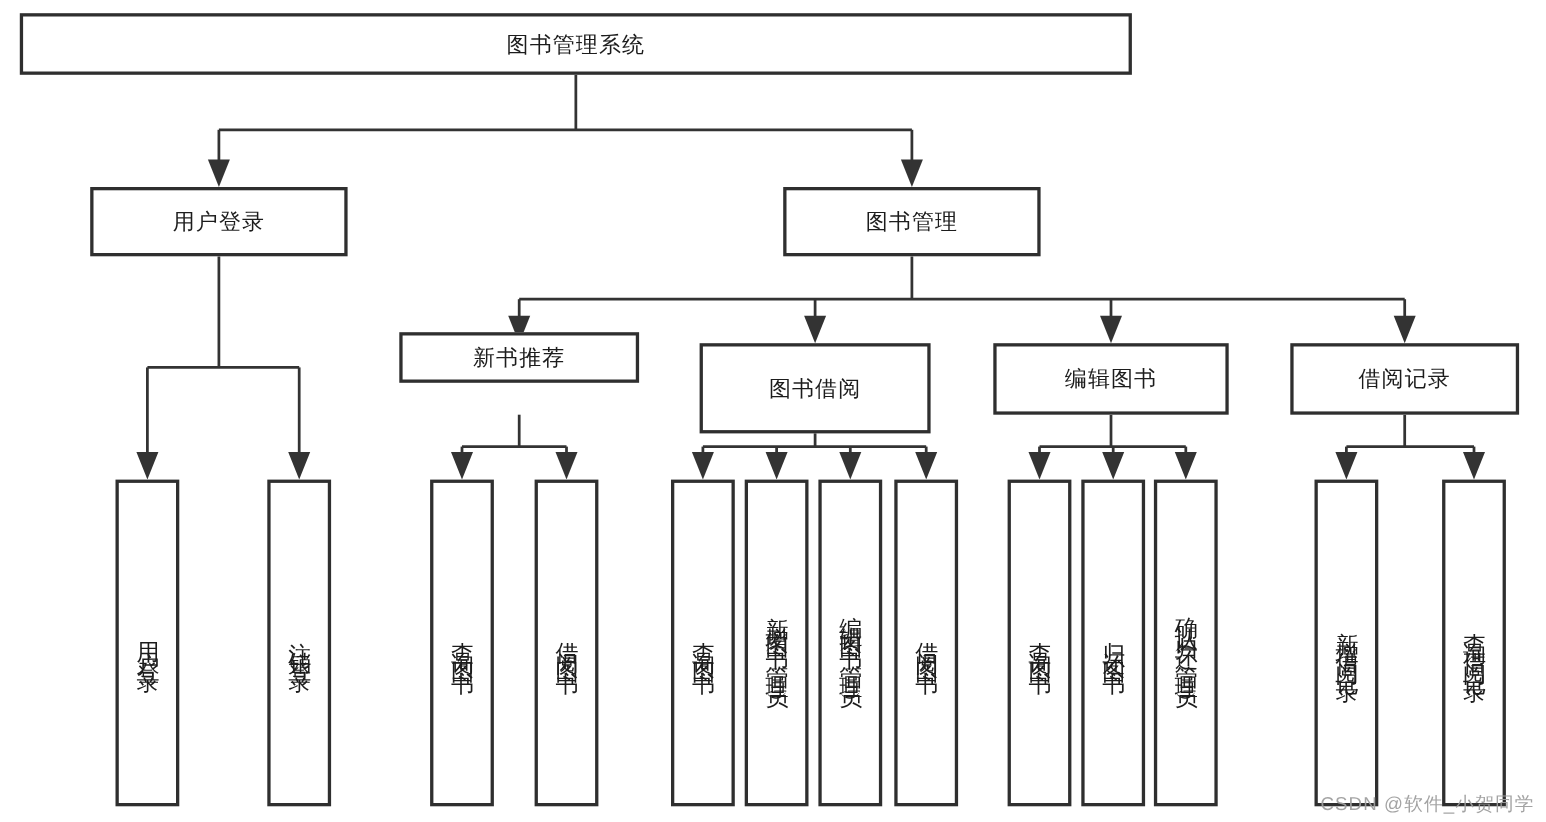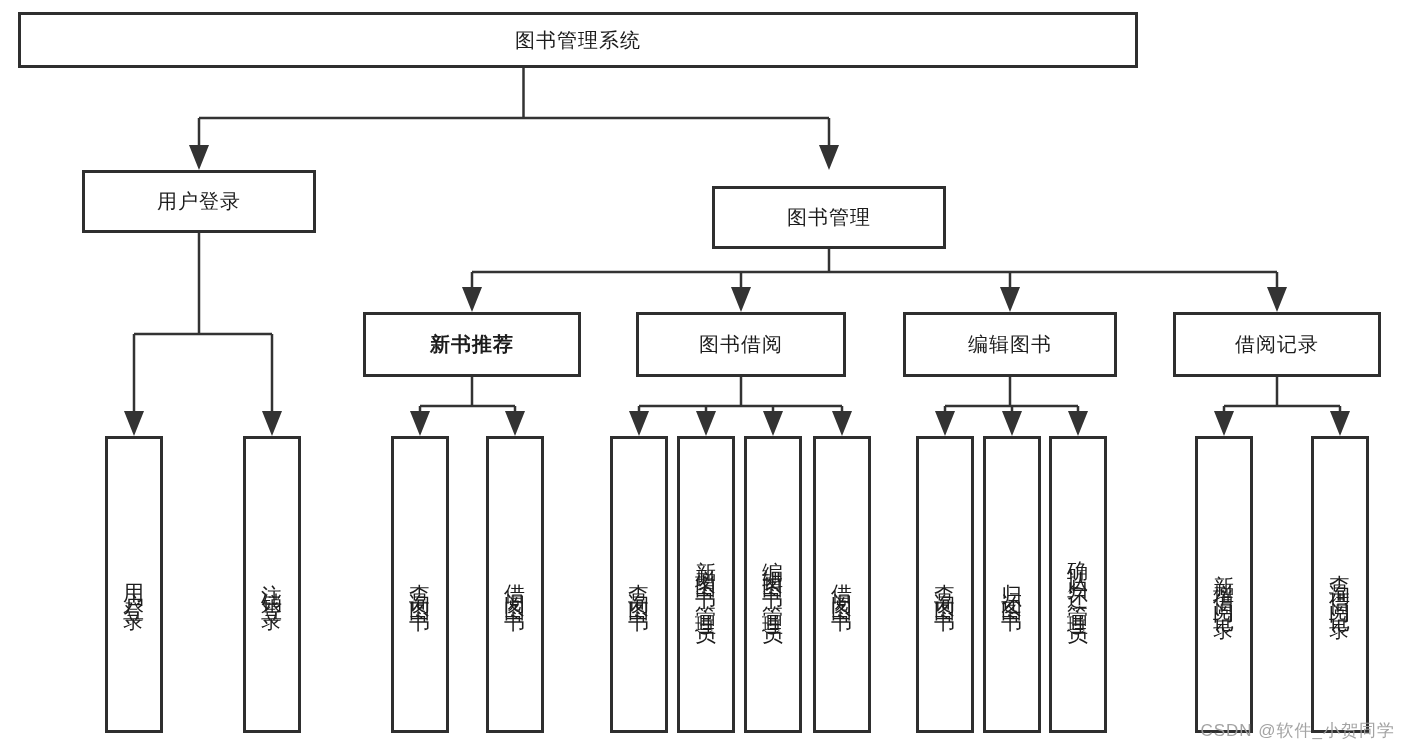--- a/index.html
+++ b/index.html
@@ -135,35 +135,35 @@
 
       <polygon points="945,436 935,411 955,411"></polygon>
       <polygon points="1012,436 1002,411 1022,411"></polygon>
       <polygon points="1078,436 1068,411 1088,411"></polygon>
 
       <polygon points="1224,436 1214,411 1234,411"></polygon>
       <polygon points="1340,436 1330,411 1350,411"></polygon>
     </g>
   </svg>
 
-  <div class="node" style="left:18px; top:12px; width:1120px; height:56px;align-items:center;">
+  <div class="node" style="left:18px; top:12px; width:1011px; height:56px;align-items:center;">
     <span class="label">图书管理系统</span>
   </div>
 
   <div class="node hnode" style="left:82px; top:170px; width:234px;">
     <span class="label">用户登录</span>
   </div>
-  <div class="node hnode" style="left:712px; top:170px; width:234px;margin-top:16px;">
+  <div class="node hnode" style="left:712px; top:170px; width:234px;">
     <span class="label">图书管理</span>
   </div>
 
-  <div class="node" style="left:363px; top:312px; width:218px; height:65px;font-weight:bold;">
+  <div class="node" style="left:363px; top:302px; width:218px; height:46px;">
     <span class="label">新书推荐</span>
   </div>
-  <div class="node" style="left:636px; top:312px; width:210px; height:65px;">
+  <div class="node" style="left:636px; top:312px; width:210px; height:82px;">
     <span class="label">图书借阅</span>
   </div>
   <div class="node" style="left:903px; top:312px; width:214px; height:65px;">
     <span class="label">编辑图书</span>
   </div>
   <div class="node" style="left:1173px; top:312px; width:208px; height:65px;">
     <span class="label">借阅记录</span>
   </div>
 
   <div class="node leaf" style="left:105px;">

